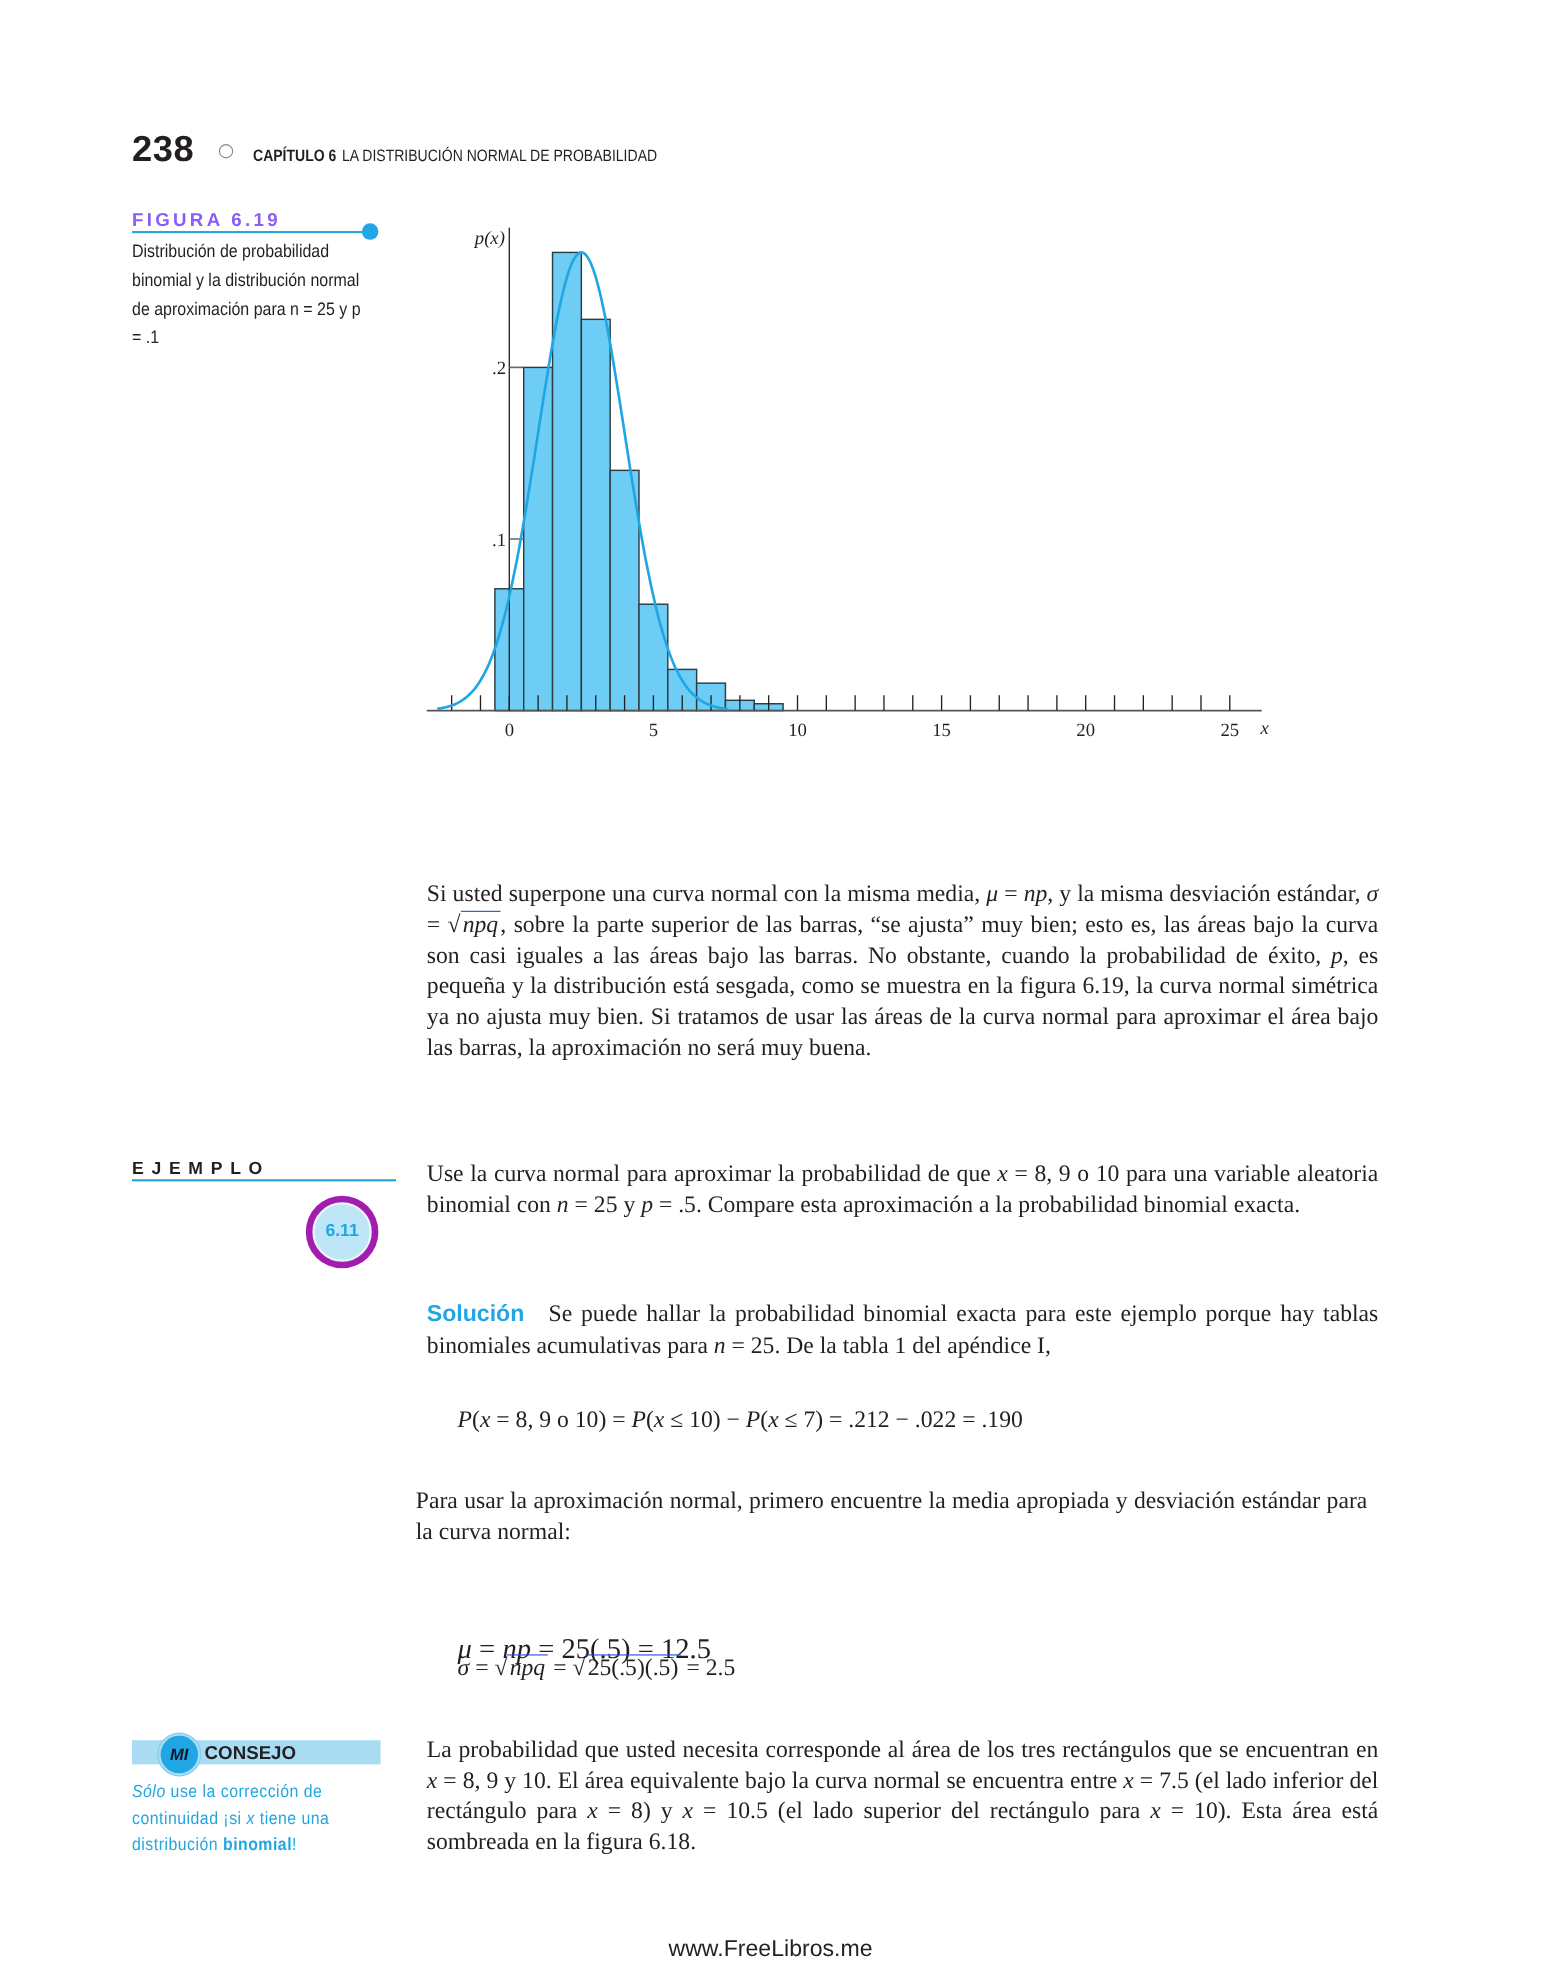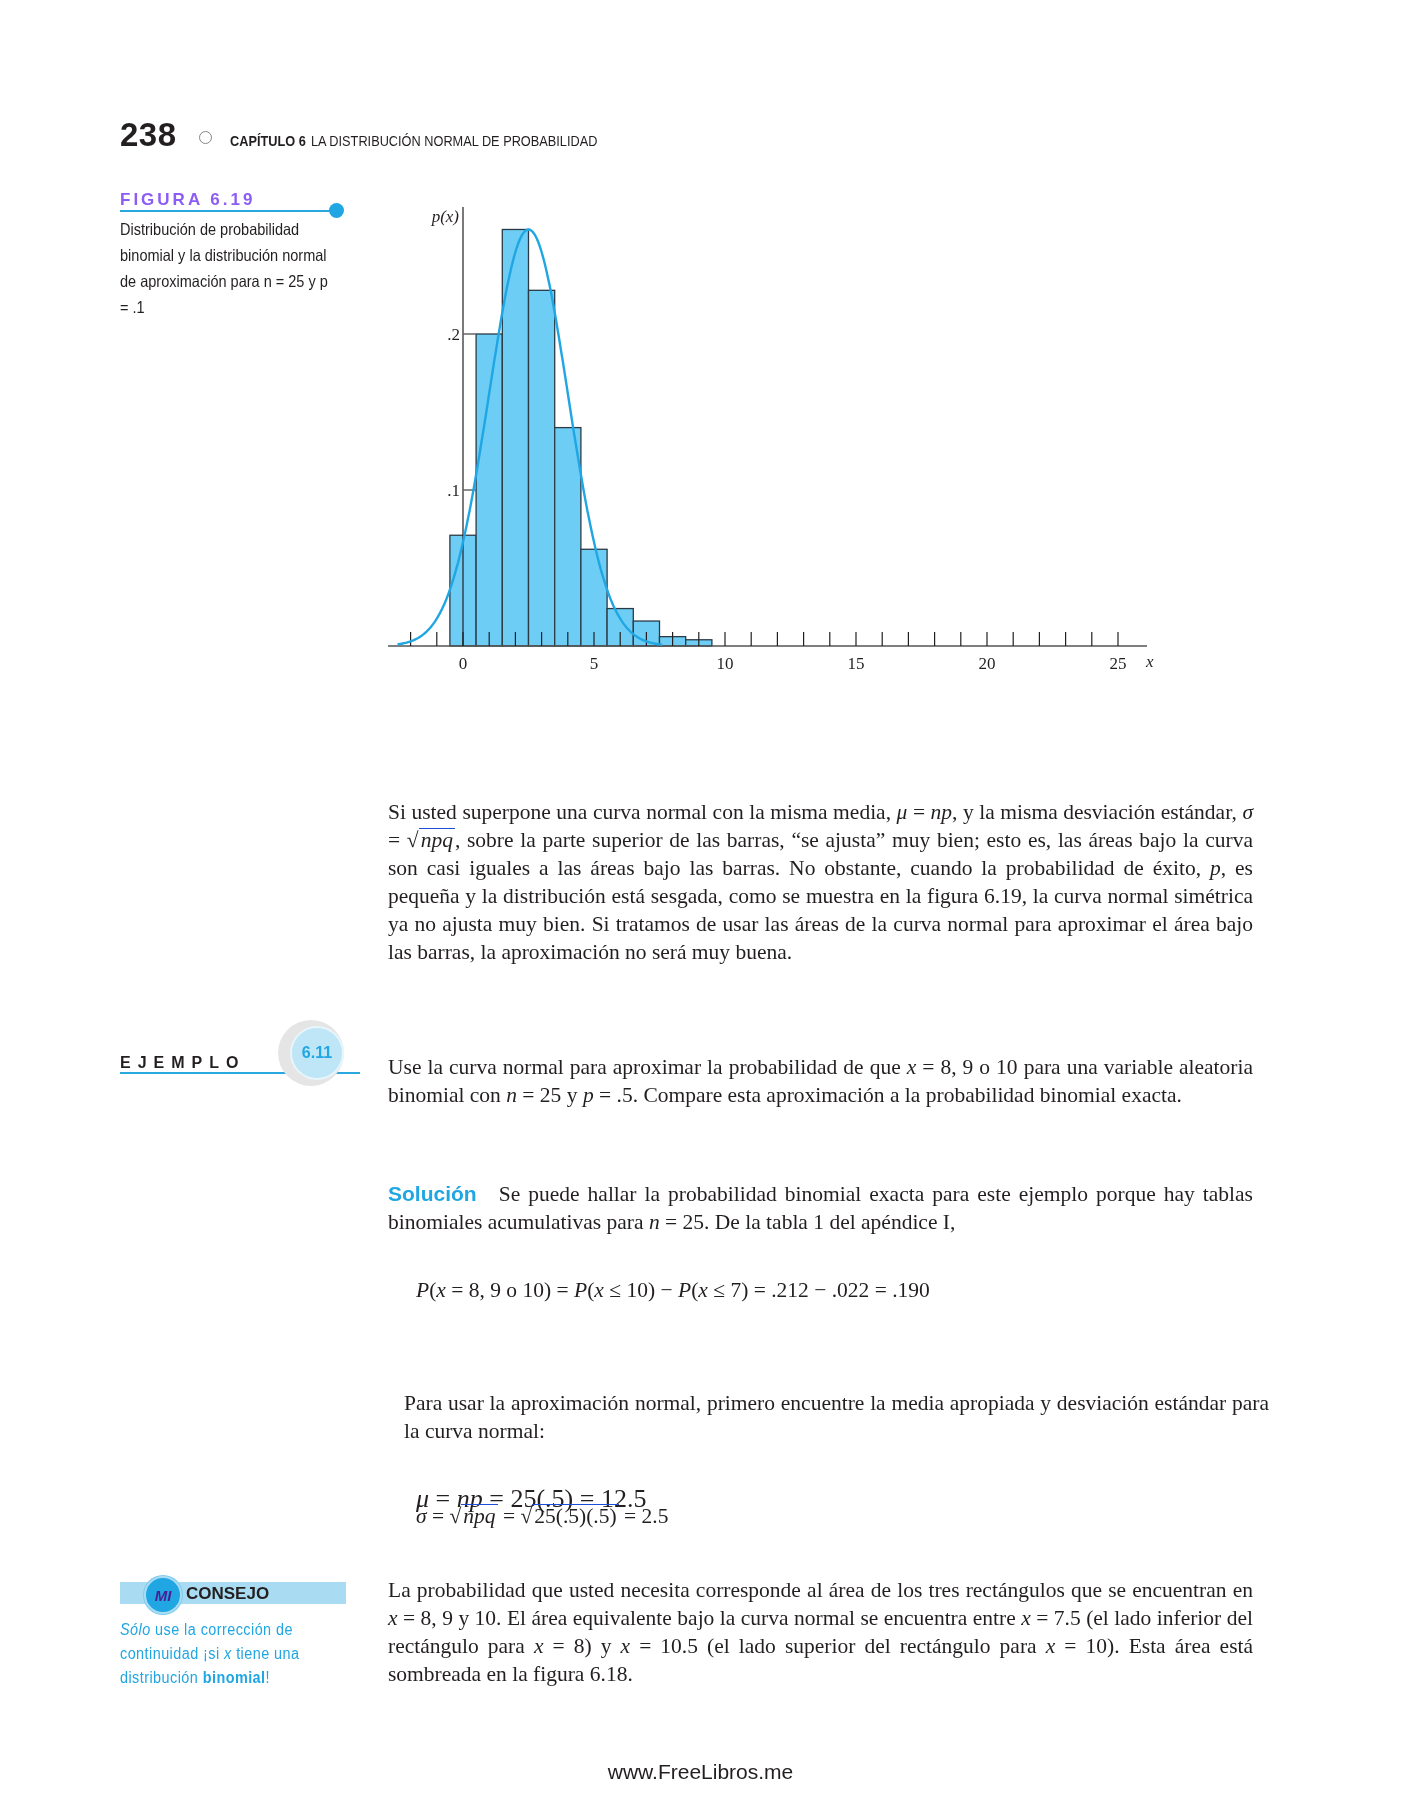--- a/index.html
+++ b/index.html
@@ -15,34 +15,34 @@
   .fig-rule { left:120px; top:210px; width:212px; height:2px; background:#29a8e0; }
   .fig-dot { left:329px; top:203px; width:15px; height:15px; border-radius:50%; background:#1fa6e3; }
   .fig-caption { left:120px; top:216px; width:210px; font-family:"Liberation Sans", sans-serif; font-size:16.5px; line-height:26px; color:#231f20; transform:scaleX(0.88); transform-origin:left top; width:240px; }
 
   .chart { left:380px; top:195px; }
 
   .body-text { font-size:21.5px; line-height:28px; text-align:justify; color:#231f20; }
   .p1 { left:388px; top:798px; width:865px; }
   .ex-label { left:120px; top:1054px; font-family:"Liberation Sans", sans-serif; font-weight:bold; font-size:16px; letter-spacing:7px; }
   .ex-rule { left:120px; top:1072px; width:240px; height:2px; background:#29a8e0; }
-  .ex-badge { left:278px; top:1020px; width:66px; height:66px; border-radius:50%; background:#e5e5e5; display:flex; align-items:center; justify-content:flex-end; }
+  .ex-badge { left:278px; top:1087px; width:66px; height:66px; border-radius:50%; background:#a21caf; display:flex; align-items:center; justify-content:center; }
   .ex-badge-inner { width:50px; height:50px; border-radius:50%; background:#bfe6f7; border:2px solid #e8f6fc; display:flex; align-items:center; justify-content:center; font-family:"Liberation Sans", sans-serif; font-weight:bold; font-size:16px; color:#1fa6e3; }
   .p2 { left:388px; top:1053px; width:865px; }
   .p3 { left:388px; top:1180px; width:865px; }
   .sol { font-family:"Liberation Sans", sans-serif; font-weight:bold; color:#1fa6e3; font-size:21px; margin-right:22px; }
   .eq1 { left:416px; top:1278px; font-size:21.5px; }
-  .p4 { left:404px; top:1350px; width:865px;margin-top:39px; }
+  .p4 { left:378px; top:1350px; width:865px; }
   .eq2 { left:416px; top:1448px; font-size:26px;margin-top:36px; }
   .eq3 { left:416px; top:1504px; font-size:21.5px; }
   .sqrt { display:inline-block; border-top:1px solid #1d4ed8; padding:0 2px; line-height:22px; }
   .p5 { left:388px; top:1576px; width:865px; }
 
   .tip-bar { left:120px; top:1582px; width:226px; height:22px; background:#a9dcf3; }
-  .tip-circle { left:144px; top:1576px; width:34px; height:34px; border-radius:50%; background:#1fa6e3; border:2px solid #a9dcf3; box-shadow:0 0 0 1px #7fcbee; display:flex; align-items:center; justify-content:center; font-family:"Liberation Sans", sans-serif; font-weight:bold; font-style:italic; font-size:15px; color:#4c1d95; }
+  .tip-circle { left:144px; top:1576px; width:34px; height:34px; border-radius:50%; background:#1fa6e3; border:2px solid #a9dcf3; box-shadow:0 0 0 1px #7fcbee; display:flex; align-items:center; justify-content:center; font-family:"Liberation Sans", sans-serif; font-weight:bold; font-style:italic; font-size:15px; color:#0f172a; }
   .tip-title { left:186px; top:1584px; font-family:"Liberation Sans", sans-serif; font-weight:bold; font-size:17px; color:#231f20;text-align:center; }
   .tip-text { left:120px; top:1618px; width:260px; font-family:"Liberation Sans", sans-serif; font-size:16px; line-height:24px; color:#1fa6e3; letter-spacing:0.5px; transform:scaleX(0.9); transform-origin:left top; }
   .footer { left:0; width:1401px; top:1760px; text-align:center; font-family:"Liberation Sans", sans-serif; font-size:21px; color:#231f20; }
   i.m { font-style:italic; }
 </style>
 </head>
 <body>
 
 <div class="abs header">
   <span class="page-num">238</span>

